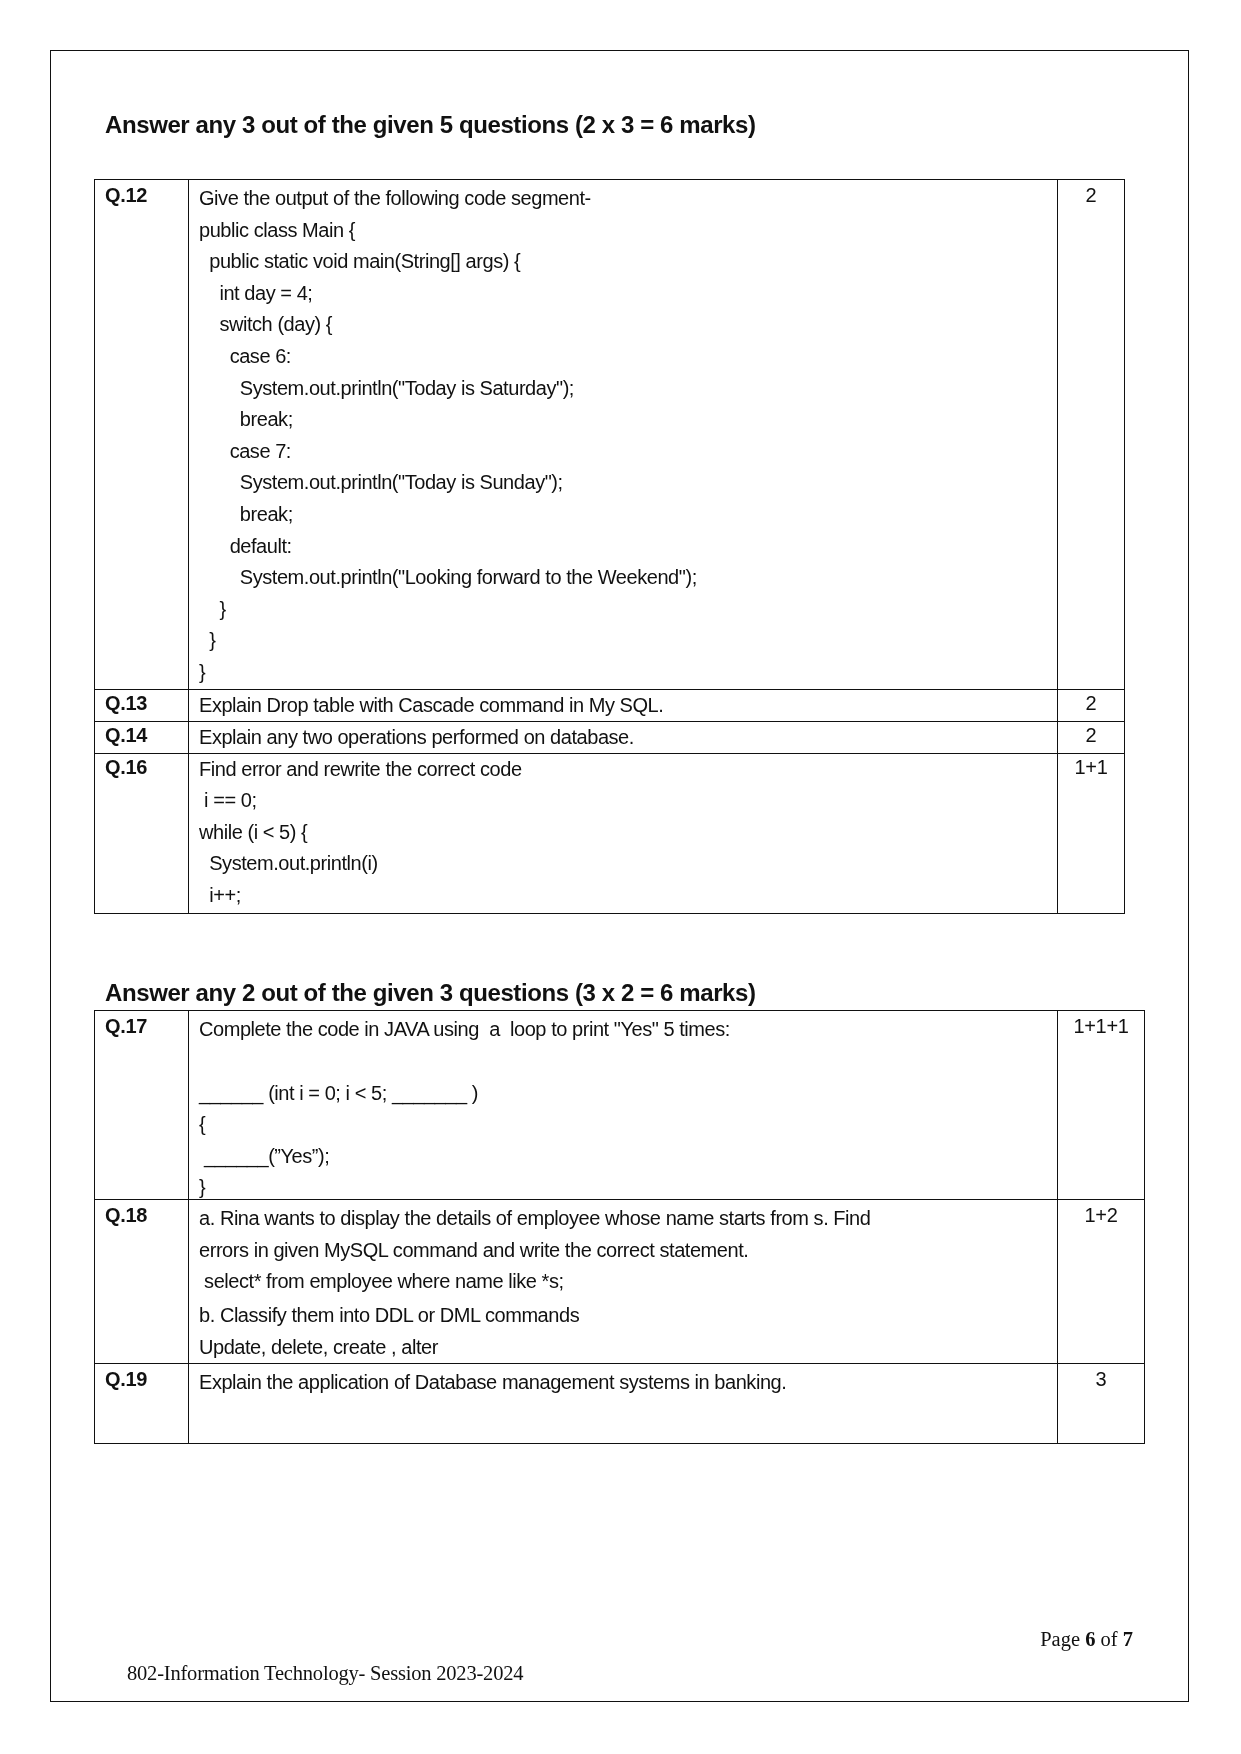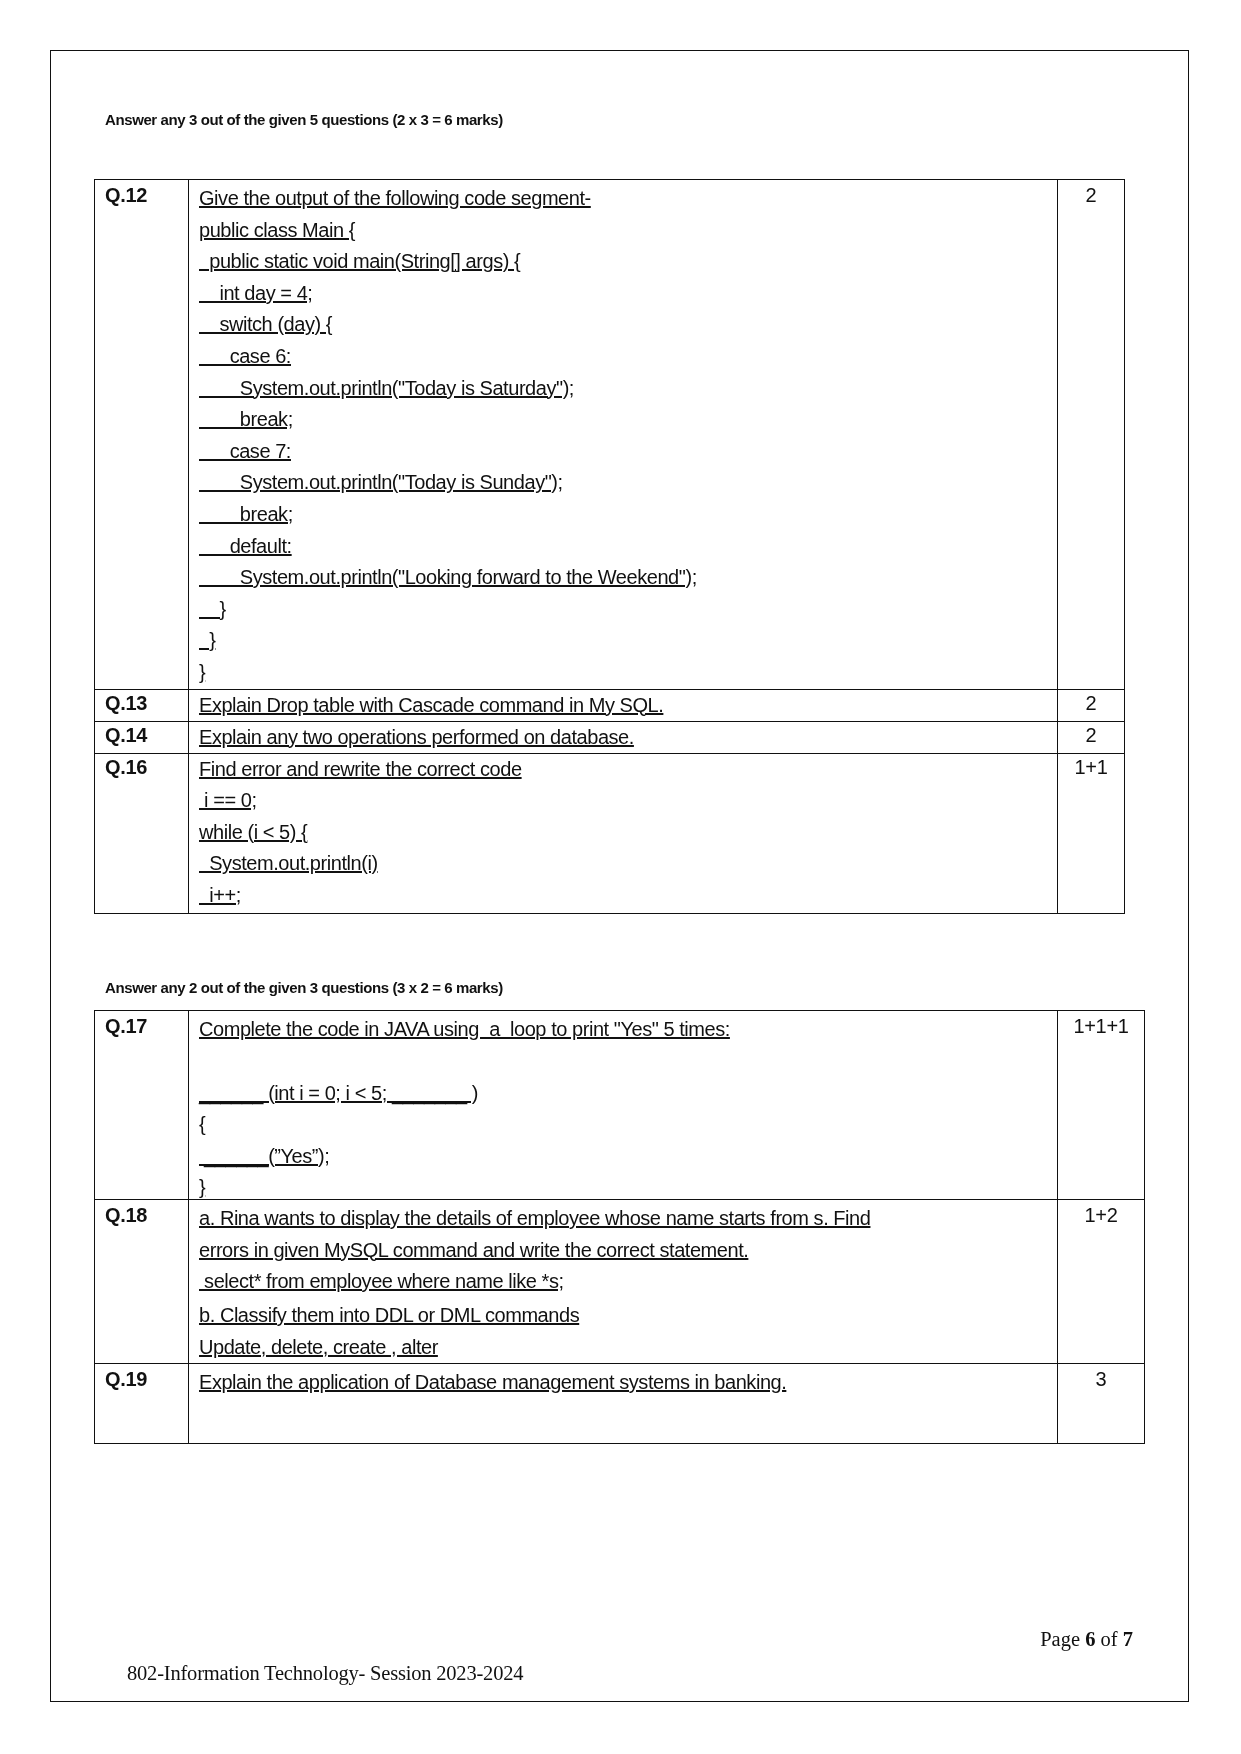--- a/index.html
+++ b/index.html
@@ -1,27 +1,27 @@
 <!DOCTYPE html>
 <html><head>
 <meta charset="utf-8">
 <style>
   html, body { margin:0; padding:0; background:#ffffff; }
   body { width:1241px; height:1754px; position:relative; overflow:hidden;
          font-family:"Liberation Sans", sans-serif; color:#111; }
   .page-frame { position:absolute; left:50px; top:50px; width:1139px; height:1652px;
                 border:1.5px solid #111; box-sizing:border-box; }
-  .section-heading { position:absolute; left:105px; font-weight:bold; font-size:15px;
+  .section-heading { position:absolute; left:105px; font-weight:bold; font-size:24px;
                      letter-spacing:-0.4px; white-space:nowrap; }
   table.qtable { position:absolute; border-collapse:collapse; table-layout:fixed; }
   table.qtable td { border:1.3px solid #111; vertical-align:top; padding:0; }
   td.qno { font-weight:bold; font-size:20px; padding:4px 0 0 10px !important; letter-spacing:-0.3px; }
   td.qtext { padding:3px 0 0 10px !important; font-size:20px; letter-spacing:-0.45px; }
   td.marks { text-align:center; font-size:20px; padding-top:4px !important; letter-spacing:-0.3px; }
-  .line { height:31.6px; line-height:31.6px; white-space:pre;text-decoration:underline; }
+  .line { height:31.6px; line-height:31.6px; white-space:pre; }
   .line.tight { height:31px; line-height:31px; }
   .footer-left { position:absolute; left:127px; top:1662px; font-family:"Liberation Serif", serif;
                  font-size:20.5px; letter-spacing:-0.2px; white-space:nowrap; }
   .footer-right { position:absolute; right:108px; top:1628px; font-family:"Liberation Serif", serif;
                   font-size:20.5px; white-space:nowrap; }
   .footer-right b { font-weight:bold; }
 </style>
 </head>
 <body>
 

